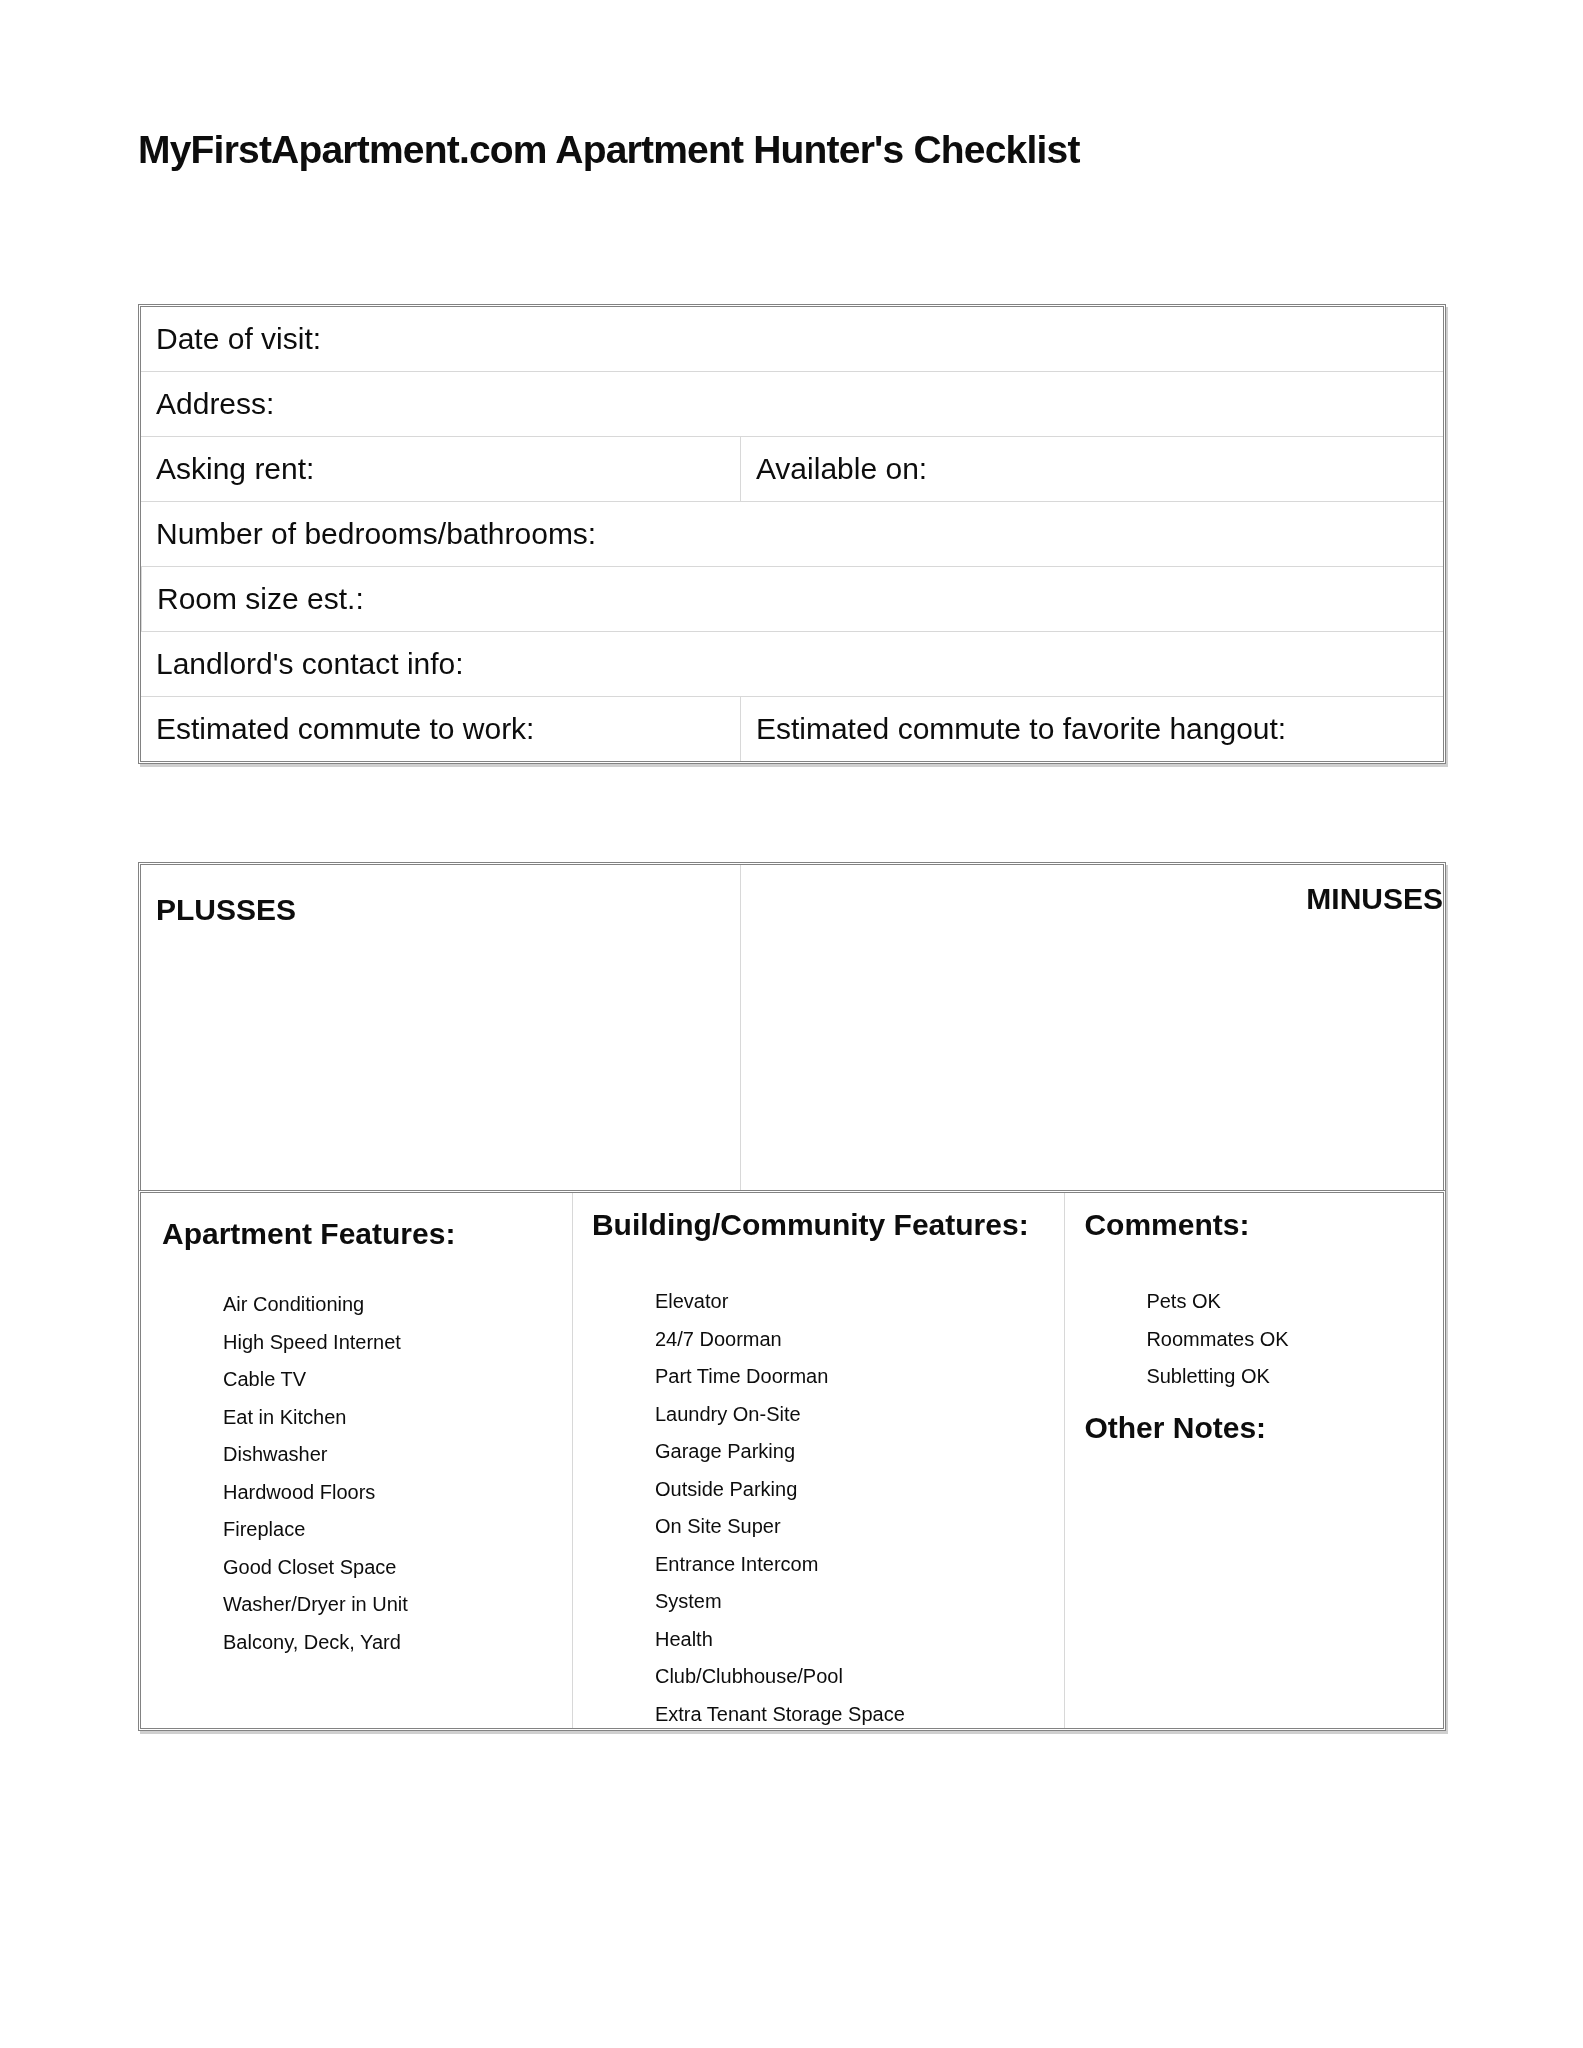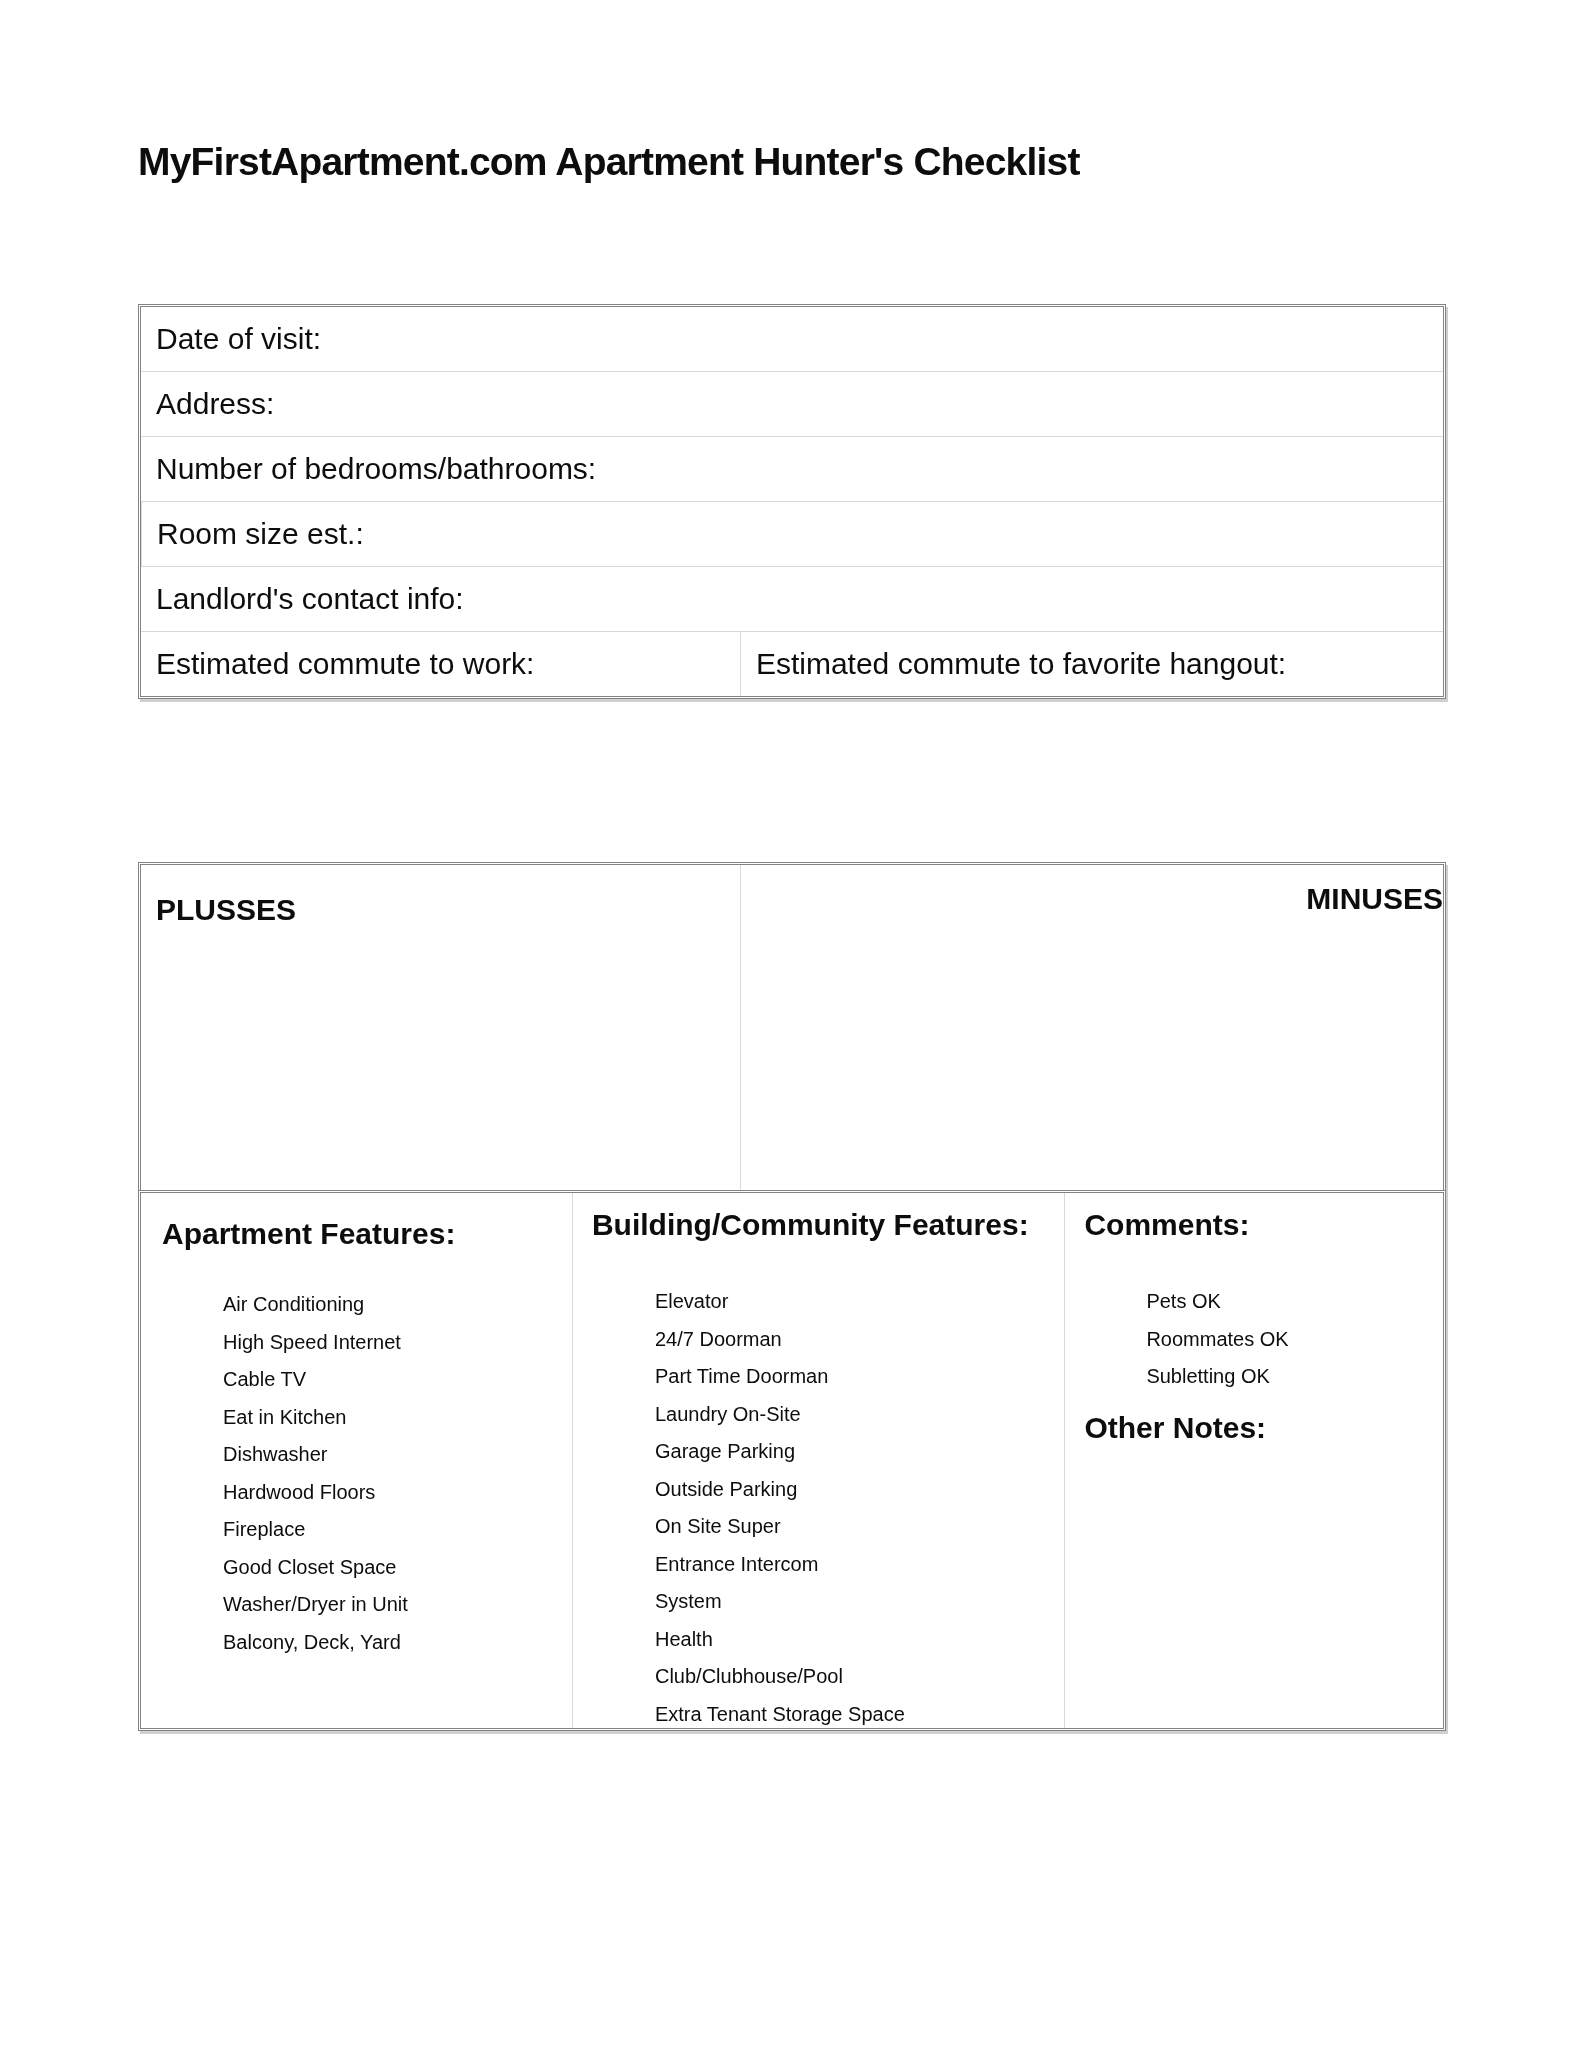--- a/index.html
+++ b/index.html
@@ -9,21 +9,21 @@
     height: 2048px;
     background: #ffffff;
     margin: 0 auto;
     font-family: "Liberation Sans", "DejaVu Sans", sans-serif;
     color: #0d0d0d;
     overflow: hidden;
   }
   .doc-title {
     position: absolute;
     left: 138px;
-    top: 140px;
+    top: 128px;
     font-size: 39px;
     font-weight: bold;
     letter-spacing: -0.8px;
     white-space: nowrap;
   }
   
   .box {
     position: absolute;
     left: 138px;
     width: 1308px;
@@ -93,20 +93,24 @@
   <div class="doc-title">MyFirstApartment.com Apartment Hunter's Checklist</div>
 
   <div class="box t1">
     <div class="t1-row">
       <div class="cell cell-full">Date of visit:</div>
     </div>
     <div class="t1-row">
       <div class="cell cell-full">Address:</div>
     </div>
     <div class="t1-row">
+      <div class="cell cell-left">Asking rent:</div>
+      <div class="cell cell-right">Available on:</div>
+    </div>
+    <div class="t1-row">
       <div class="cell cell-full">Number of bedrooms/bathrooms:</div>
     </div>
     <div class="t1-row">
       <div class="cell cell-right">Room size est.:</div>
     </div>
     <div class="t1-row">
       <div class="cell cell-full">Landlord's contact info:</div>
     </div>
     <div class="t1-row">
       <div class="cell cell-left">Estimated commute to work:</div>

